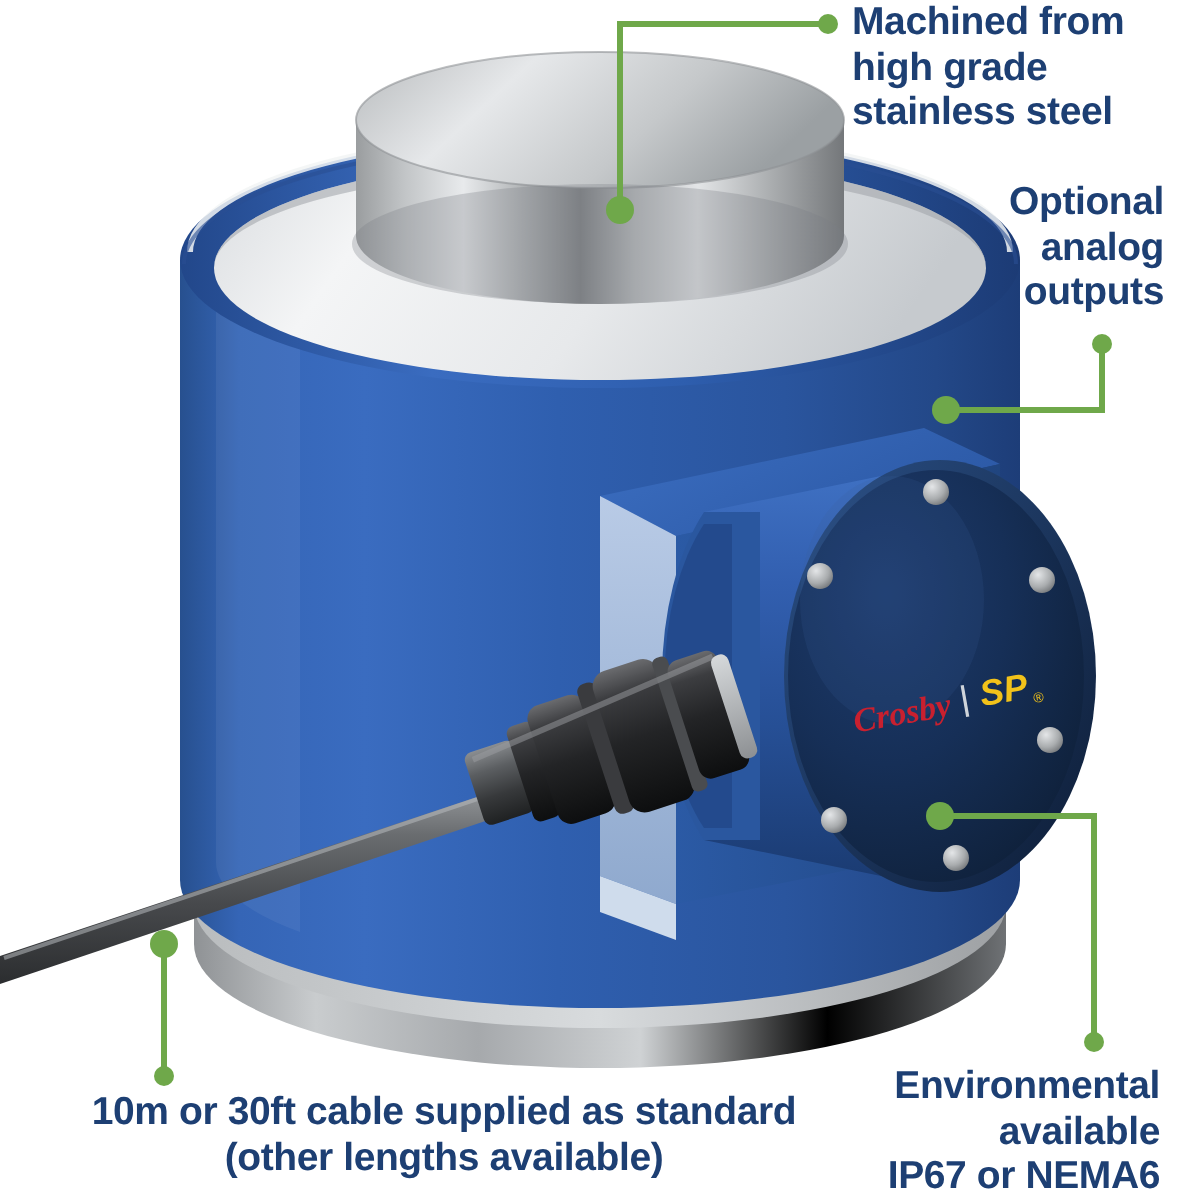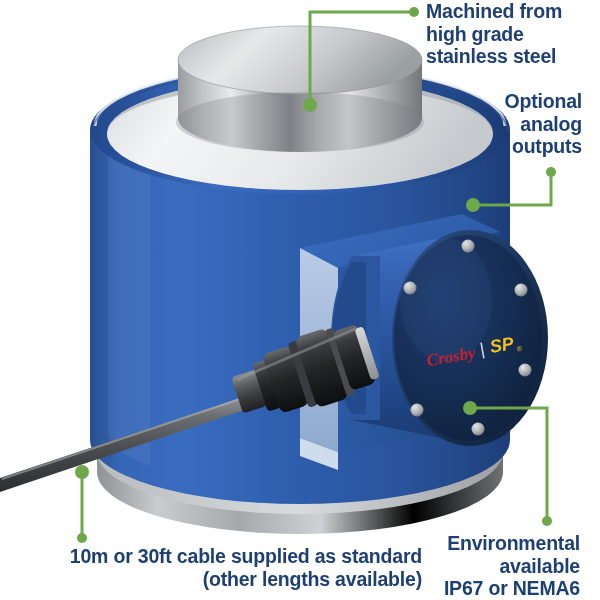--- a/index.html
+++ b/index.html
@@ -42,21 +42,21 @@
   #callout-analog {
     left: 430px;
     top: 90px;
     width: 152px;
     text-align: right;
   }
   #callout-cable {
     left: 22px;
     top: 545px;
     width: 400px;
-    text-align: right;
+    text-align: center;
   }
   #callout-env {
     left: 420px;
     top: 532px;
     width: 160px;
     text-align: right;
   }
 </style>
 </head>
 <body>

